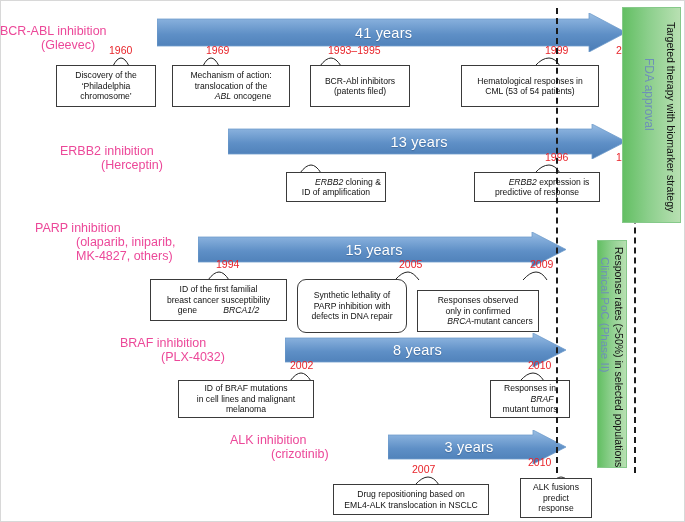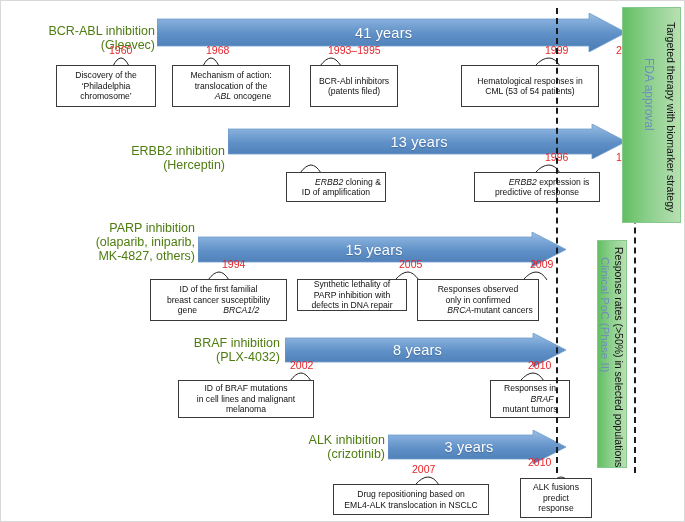--- a/index.html
+++ b/index.html
@@ -2,22 +2,22 @@
 <html><head>
 <meta charset="utf-8">
 <style>
   html,body{margin:0;padding:0;background:#ffffff;}
   body{width:685px;height:522px;position:relative;overflow:hidden;
        font-family:"Liberation Sans","DejaVu Sans",sans-serif;color:#1a1a1a;}
   #canvas{position:absolute;left:0;top:0;width:685px;height:522px;}
   .abs{position:absolute;}
 
   
-  .rowlabel{text-align:right;font-size:12.5px;line-height:14px;color:#4d7c0f;}
-  .rowlabel .l2{display:block;}
+  .rowlabel{text-align:left;font-size:12.5px;line-height:14px;color:#ec4899;}
+  .rowlabel .l2{display:block;margin-left:41px;}
 
   
   .arrow-wrap{position:absolute;}
   .arrow-wrap .yrs{position:absolute;left:0;top:0;width:100%;height:100%;
         display:flex;align-items:center;justify-content:center;
         color:#ffffff;font-size:14.5px;letter-spacing:.2px;
         text-shadow:0 1px 1px rgba(40,70,110,.45);
         padding-right:16px;box-sizing:border-box;}
 
   
@@ -69,39 +69,39 @@
   </div>
 
   <div class="arrow-wrap" style="left:157px;top:13px;width:469px;height:39px;">
     <svg width="469" height="39" viewBox="0 0 469 39" preserveAspectRatio="none">
       <polygon points="0,6 432,6 432,0 469,19.5 432,39 432,33 0,33" fill="url(#agrad)" stroke="#6f9ccb" stroke-width="0.8"></polygon>
     </svg>
     <div class="yrs">41 years</div>
   </div>
 
   <div class="yr" style="left:109px;top:45px;">1960</div>
-  <div class="yr" style="left:206px;top:45px;">1968</div>
+  <div class="yr" style="left:206px;top:45px;">1969</div>
   <div class="yr" style="left:328px;top:45px;">1993–1995</div>
   <div class="yr" style="left:545px;top:45px;">1999</div>
   <div class="yr" style="left:616px;top:45px;">2001</div>
 
   <svg class="abs" style="left:55px;top:56px;" width="580" height="10" aria-hidden="true">
     <path d="M58,10 Q62,2 66,2 Q70,2 74,10" fill="none" stroke="#222" stroke-width="1"></path>
     <path d="M148,10 Q152,2 156,2 Q160,2 164,10" fill="none" stroke="#222" stroke-width="1"></path>
     <path d="M265,10 Q271,2 276,2 Q281,2 286,10" fill="none" stroke="#222" stroke-width="1"></path>
     <path d="M480,10 Q487,2 494,2 Q500,2 505,10" fill="none" stroke="#222" stroke-width="1"></path>
   </svg>
 
   <div class="callout" style="left:56px;top:65px;width:100px;height:42px;">
     <span class="tx">Discovery of the<br>‘Philadelphia<br>chromosome’</span>
   </div>
   <div class="callout" style="left:172px;top:65px;width:118px;height:42px;">
     <span class="tx">Mechanism of action:<br>translocation of the<br><em>ABL</em> oncogene</span>
   </div>
-  <div class="callout" style="left:310px;top:65px;width:88px;height:42px;">
+  <div class="callout" style="left:310px;top:65px;width:100px;height:42px;">
     <span class="tx">BCR-Abl inhibitors<br>(patents filed)</span>
   </div>
   <div class="callout" style="left:461px;top:65px;width:138px;height:42px;">
     <span class="tx">Hematological responses in<br>CML (53 of 54 patients)</span>
   </div>
 
   <div class="abs rowlabel" style="left:60px;top:144px;width:165px;">
     <span>ERBB2 inhibition</span>
     <span class="l2">(Herceptin)</span>
   </div>
@@ -135,37 +135,37 @@
     <span class="l2">MK-4827, others)</span>
   </div>
 
   <div class="arrow-wrap" style="left:198px;top:232px;width:368px;height:35px;">
     <svg width="368" height="35" viewBox="0 0 368 35" preserveAspectRatio="none">
       <polygon points="0,5 334,5 334,0 368,17.5 334,35 334,30 0,30" fill="url(#agrad)" stroke="#6f9ccb" stroke-width="0.8"></polygon>
     </svg>
     <div class="yrs">15 years</div>
   </div>
 
-  <div class="yr" style="left:222px;top:259px;">1994</div>
+  <div class="yr" style="left:216px;top:259px;">1994</div>
   <div class="yr" style="left:399px;top:259px;">2005</div>
   <div class="yr" style="left:530px;top:259px;">2009</div>
 
   <svg class="abs" style="left:55px;top:270px;" width="580" height="10" aria-hidden="true">
     <path d="M153,10 Q159,2 164,2 Q169,2 174,10" fill="none" stroke="#222" stroke-width="1"></path>
     <path d="M340,10 Q347,2 353,2 Q358,2 364,10" fill="none" stroke="#222" stroke-width="1"></path>
     <path d="M468,10 Q475,2 481,2 Q487,2 492,10" fill="none" stroke="#222" stroke-width="1"></path>
   </svg>
 
   <div class="callout" style="left:150px;top:279px;width:137px;height:42px;">
     <span class="tx">ID of the first familial<br>breast cancer susceptibility<br>gene <em>BRCA1/2</em></span>
   </div>
-  <div class="callout" style="left:297px;top:279px;width:110px;height:32px;">
+  <div class="callout" style="left:297px;top:279px;width:110px;height:54px;border-radius:9px;">
     <span class="tx">Synthetic  lethality of<br>PARP inhibition with<br>defects in DNA repair</span>
   </div>
-  <div class="callout" style="left:417px;top:279px;width:122px;height:42px;">
+  <div class="callout" style="left:417px;top:290px;width:122px;height:42px;">
     <span class="tx">Responses observed<br>only in confirmed<br><em>BRCA</em>-mutant cancers</span>
   </div>
 
   <div class="abs rowlabel" style="left:120px;top:336px;width:160px;">
     <span>BRAF inhibition</span>
     <span class="l2">(PLX-4032)</span>
   </div>
 
   <div class="arrow-wrap" style="left:285px;top:333px;width:281px;height:34px;">
     <svg width="281" height="34" viewBox="0 0 281 34" preserveAspectRatio="none">

